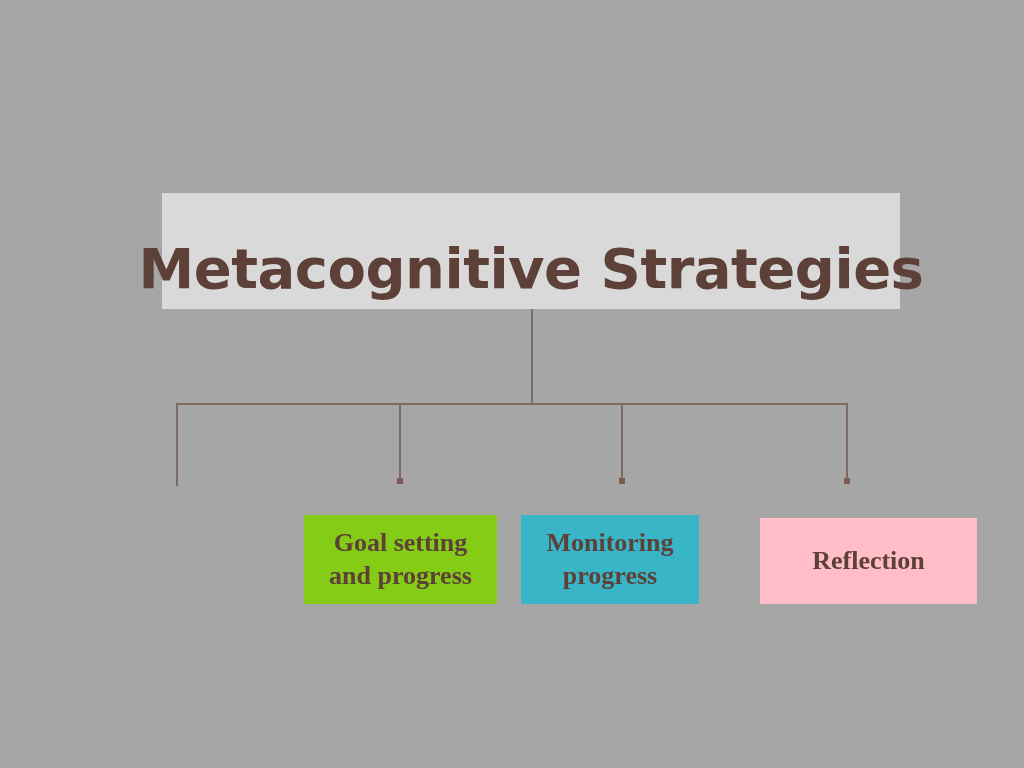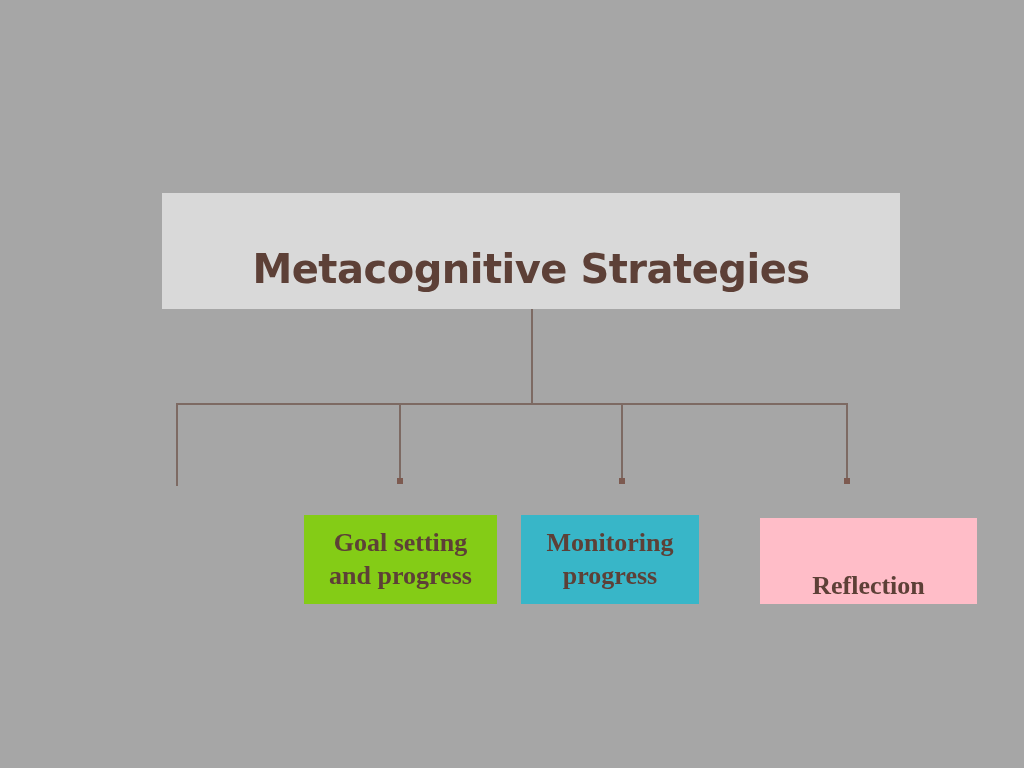--- a/index.html
+++ b/index.html
@@ -29,21 +29,21 @@
     height: 116px;
     background: #d9d9d9;
     display: flex;
     align-items: center;
     justify-content: center;
     box-sizing: border-box;
   }
   .root-label {
     font-family: "DejaVu Sans", sans-serif;
     font-weight: bold;
-    font-size: 40px;
+    font-size: 56px;
     letter-spacing: -0.5px;
     color: #5d4037;
     white-space: nowrap;
     line-height: 1;
     margin-top: 36px;
   }
 
   
   .line {
     position: absolute;
@@ -112,19 +112,19 @@
     </span>
   </div>
 
   <div class="leaf-node leaf-2" style="background:#38b6c8;">
     <span class="leaf-label">
       <span>Monitoring</span><br>
       <span>progress</span>
     </span>
   </div>
 
-  <div class="leaf-node leaf-3" style="background:#ffbdc8;align-items:flex-end;">
+  <div class="leaf-node leaf-3" style="background:#ffbdc8;">
     <span class="leaf-label">
       <span>Reflection</span>
     </span>
   </div>
 
 </div>
 
 </body></html>

